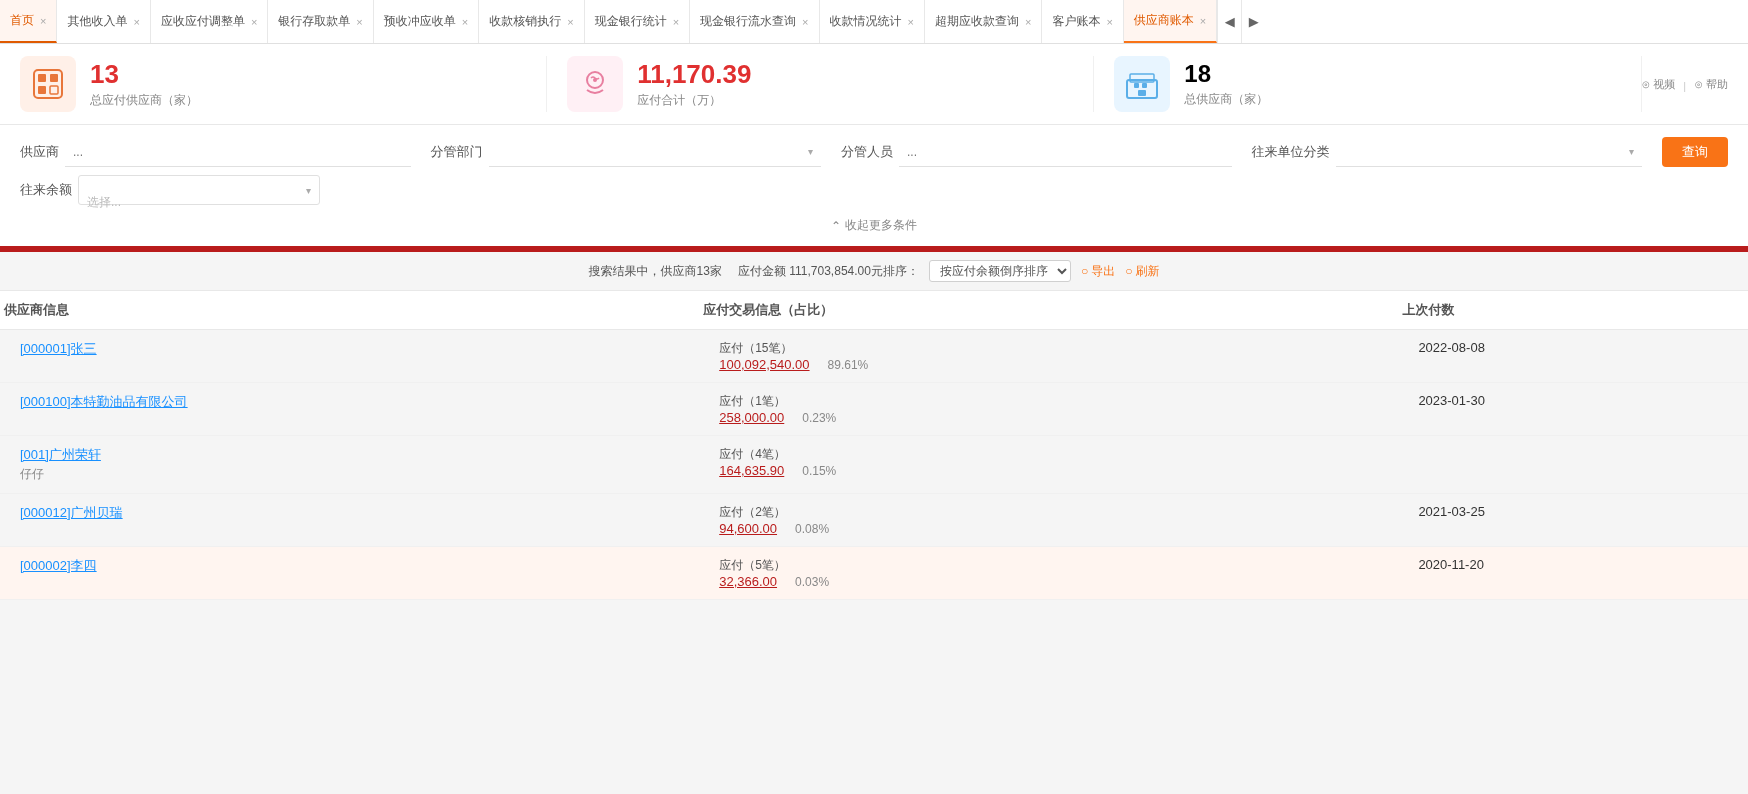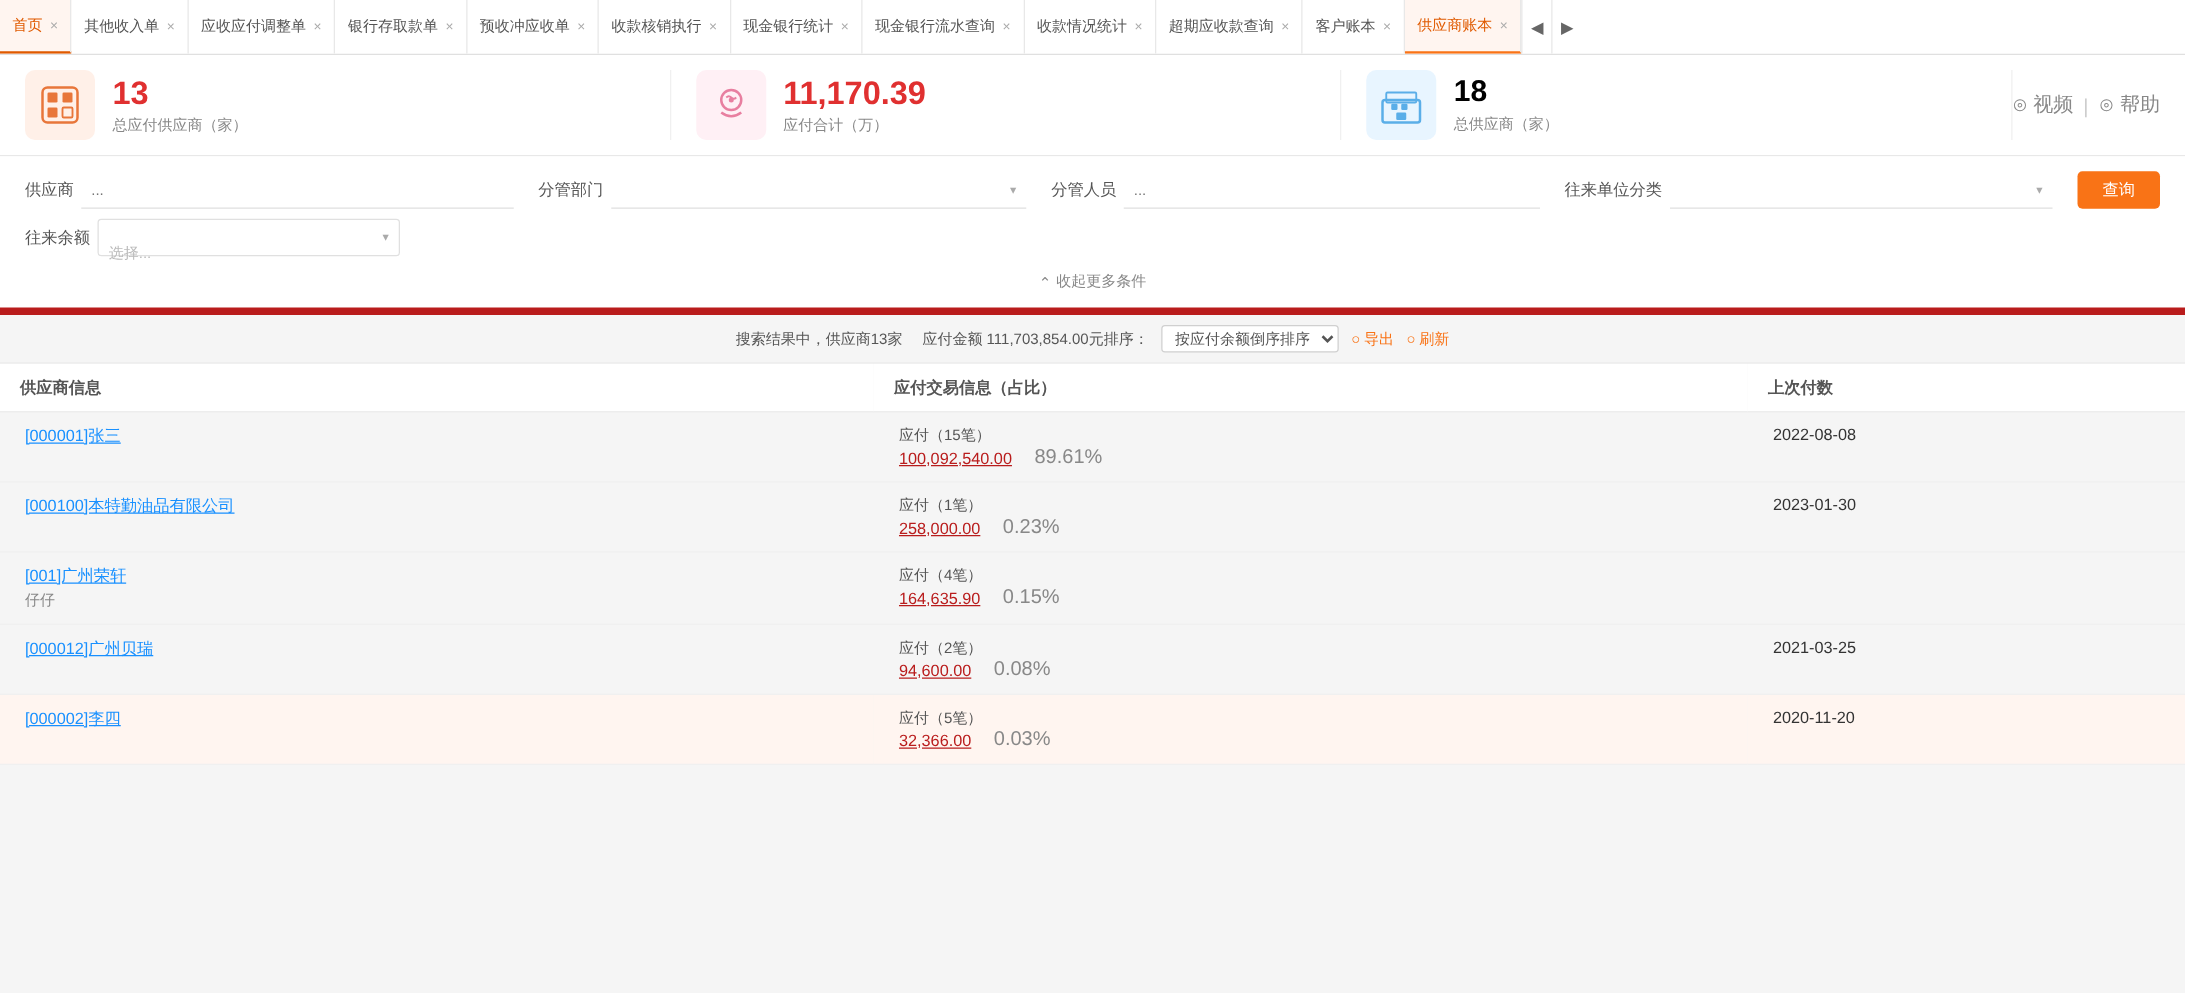--- a/index.html
+++ b/index.html
@@ -75,21 +75,21 @@
       font-size: 26px;
       font-weight: bold;
       color: #e03030;
       line-height: 1.2;
     }
     .summary-text .big-num.dark { color: #000000; font-size: 24px; }
     .summary-text .label { font-size: 12px; color: #888; margin-top: 2px; }
     .top-right-links {
       display: flex;
       align-items: flex-end;
-      font-size: 16px;
+      font-size: 11px;
       color: #888;
       gap: 8px;
       flex-shrink: 0;
       margin-left: auto;
     }
     .top-right-links span { cursor: pointer; }
     .top-right-links .divider { color: #ccc; }
 
     
     .filter-area {
@@ -200,21 +200,21 @@
       font-size: 12px;
       color: #f97316;
       cursor: pointer;
     }
     .data-table {
       width: 100%;
       border-collapse: collapse;
     }
     .data-table th {
       text-align: left;
-      padding: 10px 16px;
+      padding: 10px 4px;
       font-size: 13px;
       color: #555;
       font-weight: 600;
       border-bottom: 1px solid #e8e8e8;
       background: #fff;
     }
     .data-table td {
       padding: 10px 20px;
       font-size: 13px;
       color: #333;
@@ -224,21 +224,21 @@
     .data-table tr.highlight { background: #fff5f0; }
     .supplier-link {
       color: #1890ff;
       text-decoration: underline;
       cursor: pointer;
       font-size: 13px;
     }
     .sub-text { font-size: 12px; color: #888; margin-top: 2px; }
     .amount-green { color: #b91c1c; font-size: 13px; text-decoration: underline; cursor: pointer; }
     .tx-label { font-size: 12px; color: #555; }
-    .pct-text { font-size: 16px; color: #888; margin-left: 10px; }
+    .pct-text { font-size: 12px; color: #888; margin-left: 10px; }
     .date-text { font-size: 13px; color: #555; }
     .relative-wrapper { position: relative; }
   </style>
 </head>
 <body>
 
 <div class="top-nav">
   <div class="nav-tab active">
     <span>首页</span>
     <span class="close-x">×</span>

